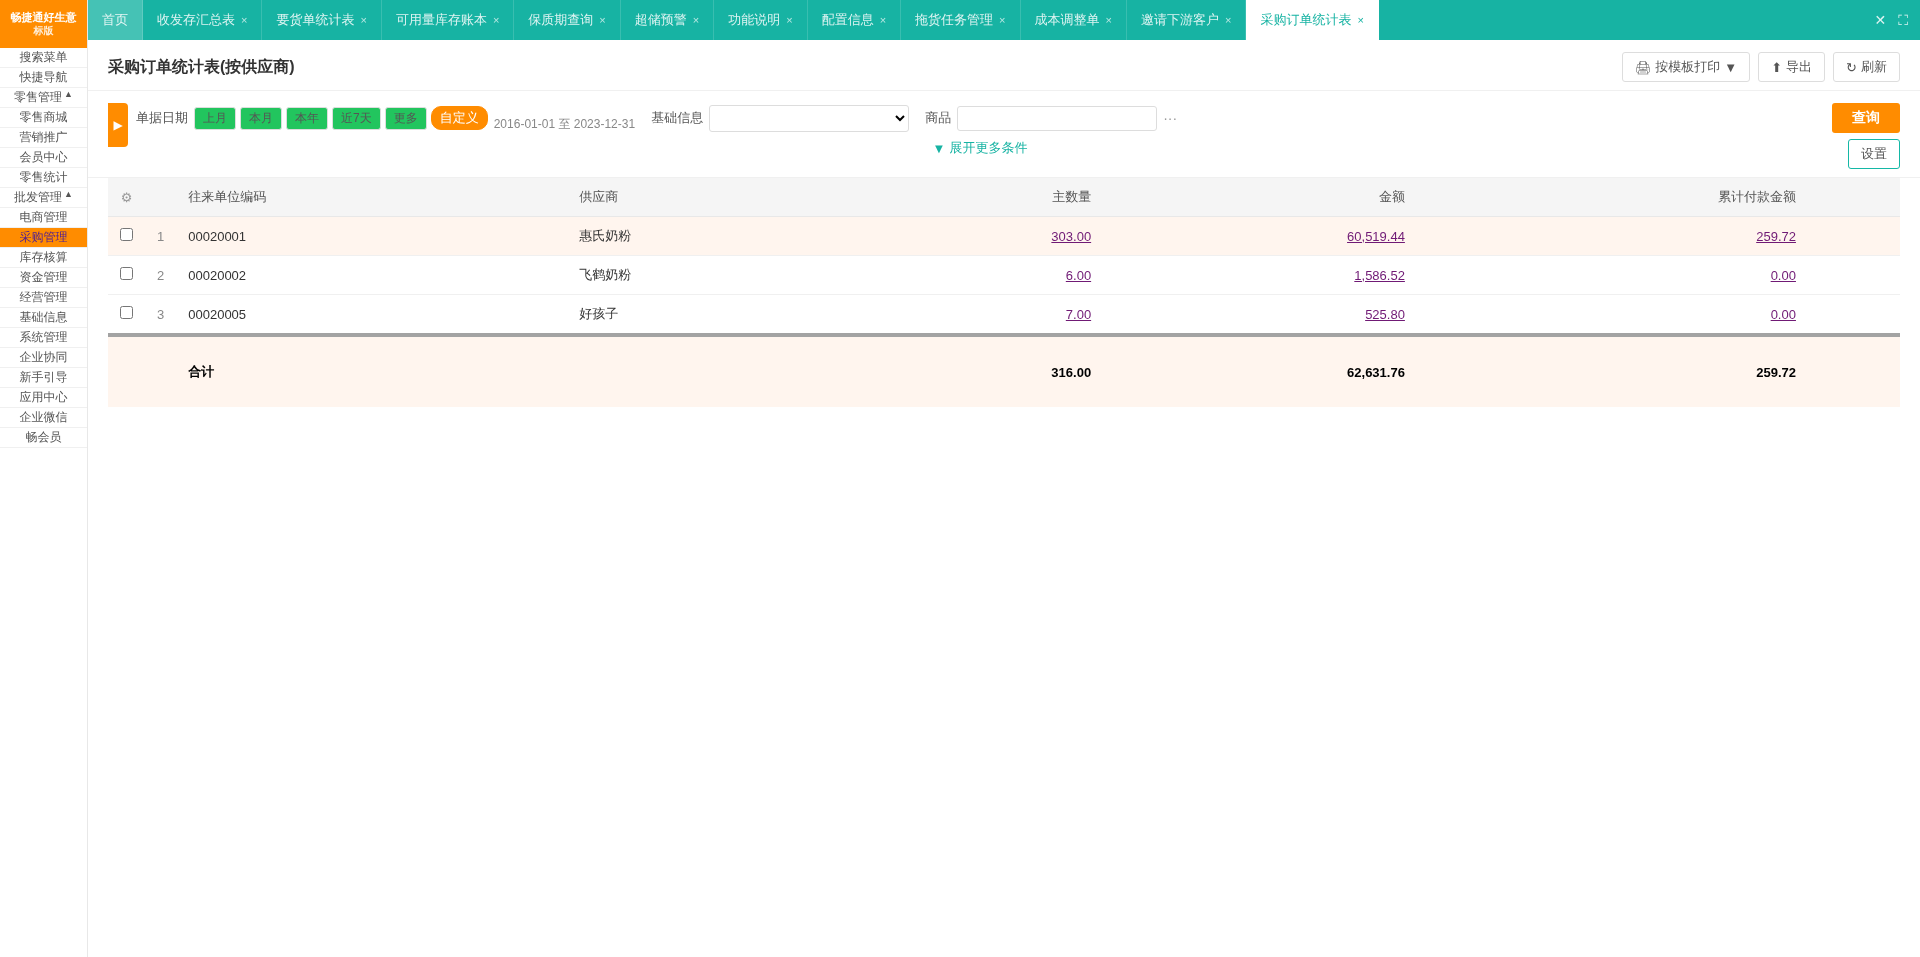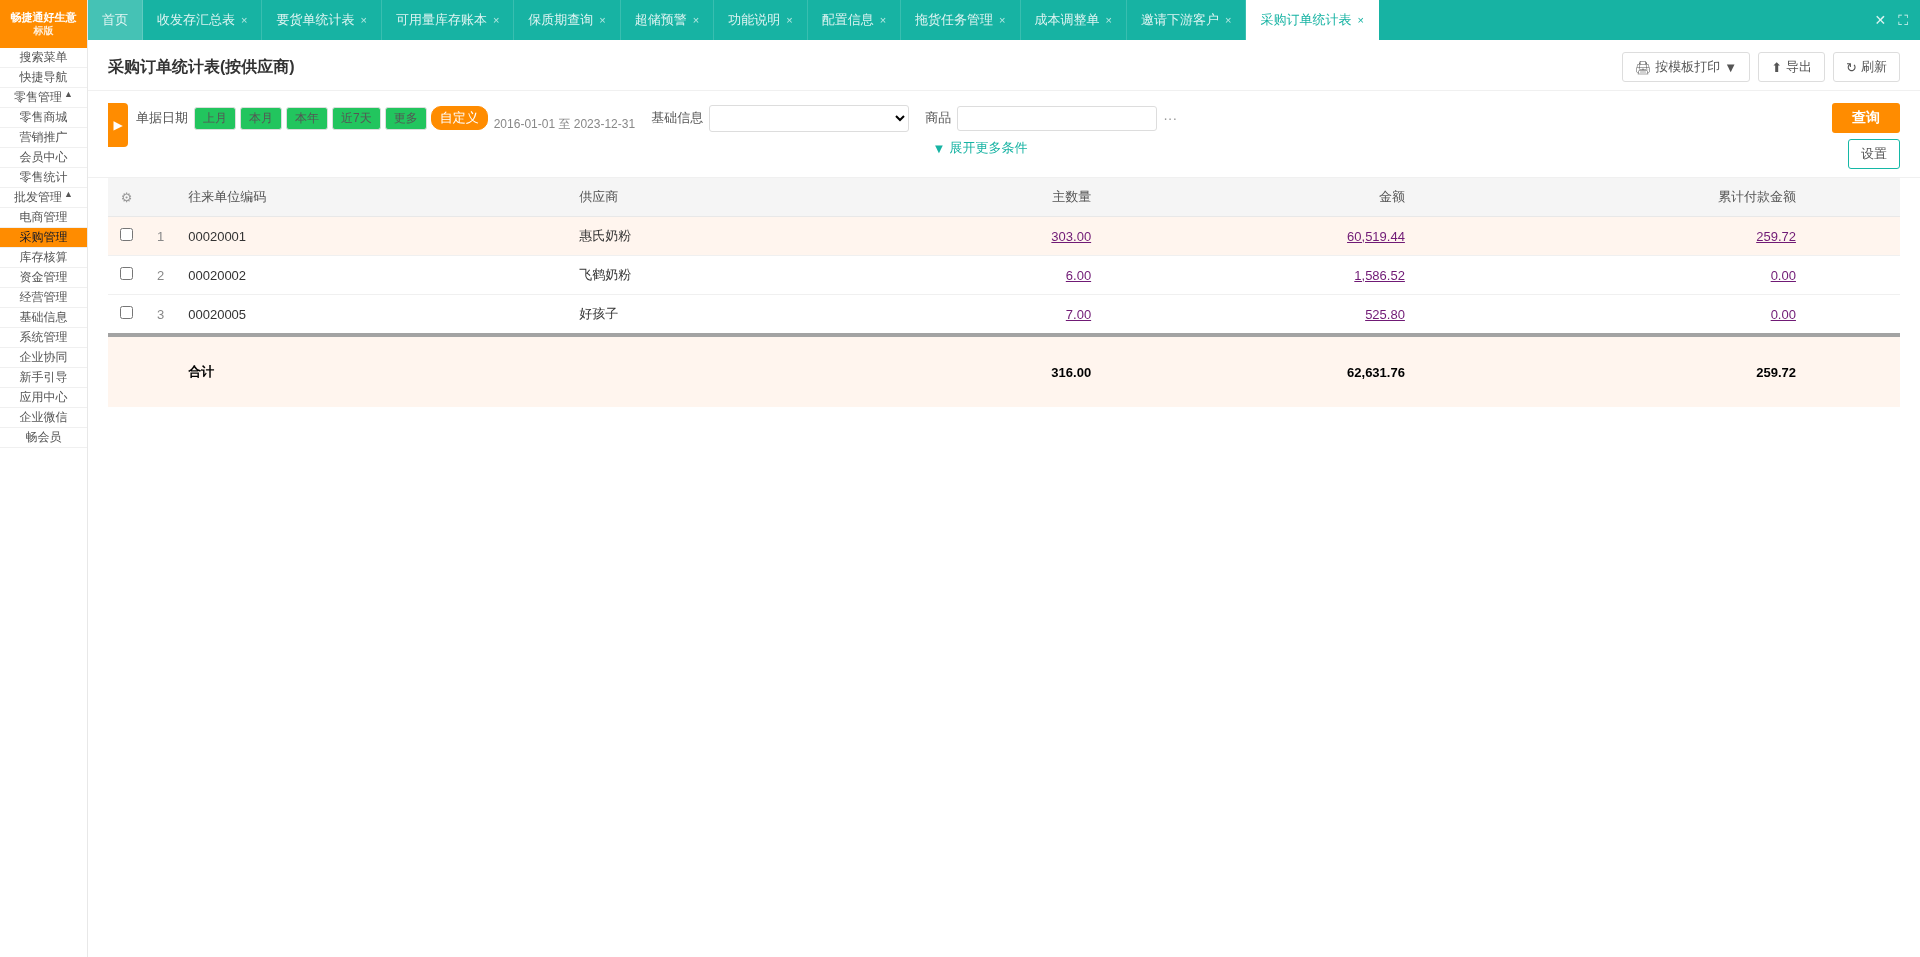--- a/index.html
+++ b/index.html
@@ -29,21 +29,21 @@
     .sidebar-logo span { font-size: 10px; }
     .sidebar-item {
       padding: 1px 4px;
       text-align: center;
       cursor: pointer;
       color: #555;
       font-size: 12px;
       border-bottom: 1px solid #f0f0f0;
       user-select: none;
     }
-    .sidebar-item.active { background: #ff8c00; color: #0f172a; }
+    .sidebar-item.active { background: #ff8c00; color: #4c1d95; }
     .sidebar-item.has-arrow { display: flex; align-items: flex-start; justify-content: center; gap: 2px; }
     .sidebar-arrow { font-size: 9px; }
 
     
     .main-wrap {
       flex: 1;
       display: flex;
       flex-direction: column;
       overflow: hidden;
     }

